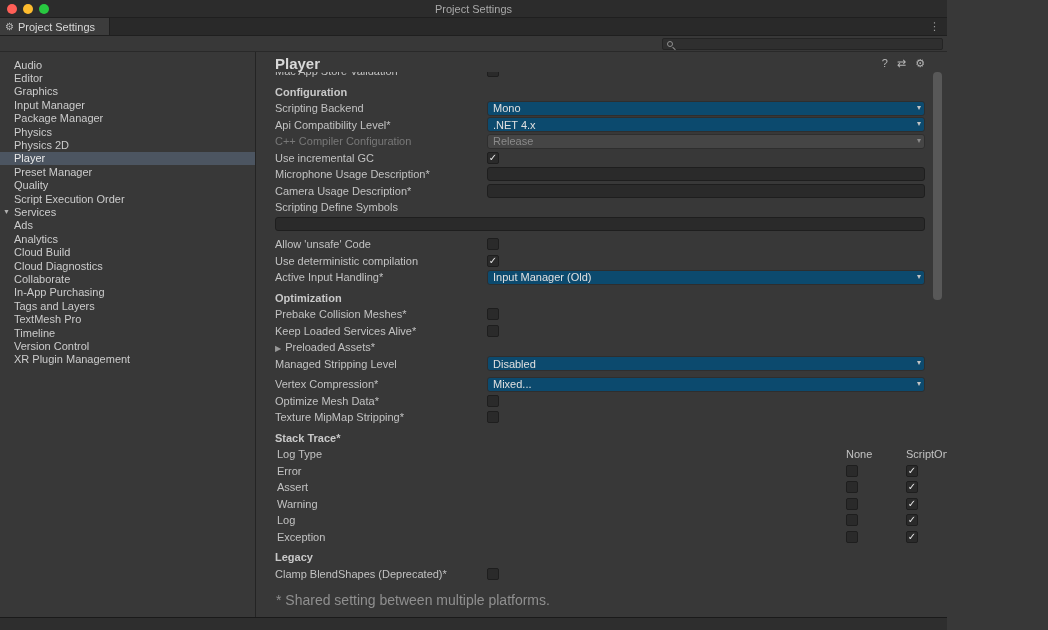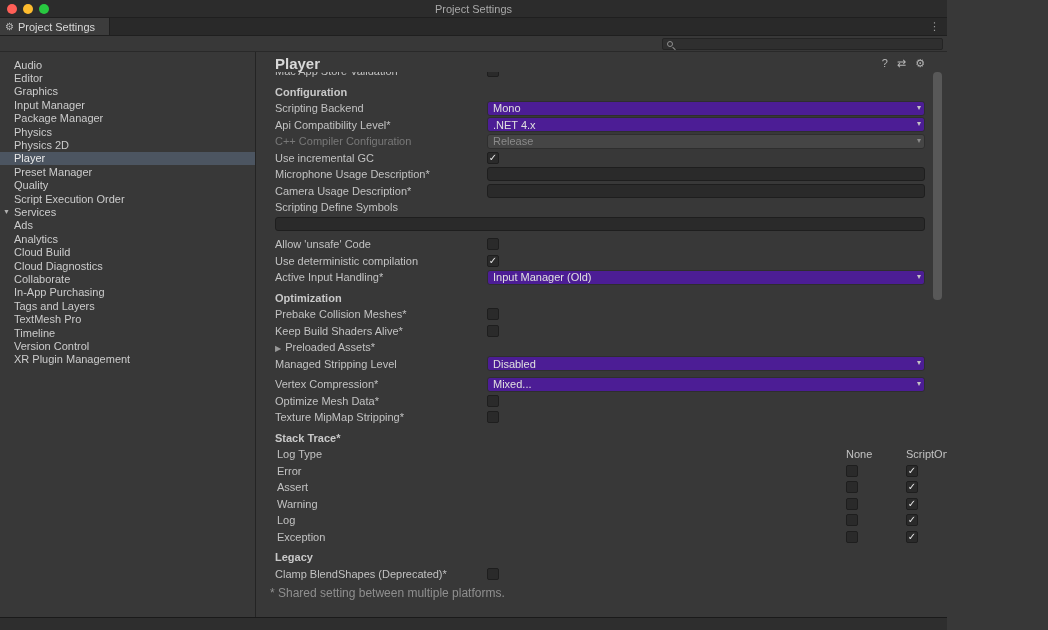--- a/index.html
+++ b/index.html
@@ -43,37 +43,37 @@
   .main-body{position:absolute;top:20px;left:0;right:0;bottom:0;overflow:hidden;}
 
   .row{height:16.5px;display:flex;align-items:center;padding-left:18px;padding-right:22px;}
   .row.clip{margin-top:-9px;}
   .row .lbl{width:212px;flex:none;color:#c2c2c2;white-space:nowrap;overflow:hidden;}
   .row .lbl.dim{color:#787878;}
   .row .ctrl{flex:1;display:flex;align-items:center;min-width:0;}
   .heading{height:16.5px;display:flex;align-items:center;padding-left:18px;font-weight:bold;color:#c9c9c9;margin-top:4px;text-align:right;}
   .spacer{height:4px;}
 
-  .dropdown{position:relative;height:15px;flex:1;background:#4c1d95;border:1px solid #2e2e2e;border-radius:3px;display:flex;align-items:center;padding:0 14px 0 5px;color:#e0e0e0;white-space:nowrap;}
+  .dropdown{position:relative;height:15px;flex:1;background:#0c4a6e;border:1px solid #2e2e2e;border-radius:3px;display:flex;align-items:center;padding:0 14px 0 5px;color:#e0e0e0;white-space:nowrap;}
   .dropdown .arrow{position:absolute;right:3px;top:1px;font-size:8px;color:#c4c4c4;}
   .dropdown.disabled{background:#454545;color:#8a8a8a;}
   .dropdown.disabled .arrow{color:#8a8a8a;}
 
   .checkbox{width:12px;height:12px;background:#2a2a2a;border:1px solid #1e1e1e;border-radius:2px;display:flex;align-items:center;justify-content:center;color:#e6e6e6;font-size:10px;line-height:1;flex:none;}
 
   .textfield{height:14px;flex:1;min-width:0;background:#2a2a2a;border:1px solid #1e1e1e;border-radius:3px;color:#d6d6d6;font-size:11px;padding:0 4px;font-family:inherit;outline:none;}
 
   .foldout-tri{font-size:8px;color:#999999;margin-right:4px;}
 
   .grid-row{position:relative;}
   .grid-col-header{position:absolute;top:2px;color:#c2c2c2;}
   .grid-cb{position:absolute;top:2px;}
   .grid-sublabel{padding-left:2px;}
 
-  .footer-note{margin-top:4px;padding-left:13px;color:#8f8f8f;font-size:12px;}
+  .footer-note{margin-top:10px;padding-left:19px;color:#8f8f8f;font-size:14px;}
 
   .scrollbar{position:absolute;right:5px;top:20px;bottom:4px;width:9px;}
   .thumb{position:absolute;top:0;left:0;width:9px;height:228px;background:#585858;border-radius:4px;}
 
   .bottombar{position:absolute;left:0;right:0;bottom:0;height:13px;background:#2e2e2e;border-top:1px solid #1a1a1a;}
 </style>
 </head>
 <body>
 
 <div class="window">
@@ -270,21 +270,21 @@
             </div>
           </div>
           <div class="heading">Optimization</div>
           <div class="row">
             <span class="lbl">Prebake Collision Meshes*</span>
             <div class="ctrl">
               <div class="checkbox"></div>
             </div>
           </div>
           <div class="row">
-            <span class="lbl">Keep Build Shaders Alive*</span>
+            <span class="lbl">Keep Loaded Services Alive*</span>
             <div class="ctrl">
               <div class="checkbox"></div>
             </div>
           </div>
           <div class="row">
             <span class="lbl"><span class="foldout-tri">▶</span>Preloaded Assets*</span>
           </div>
           <div class="row">
             <span class="lbl">Managed Stripping Level</span>
             <div class="ctrl">

